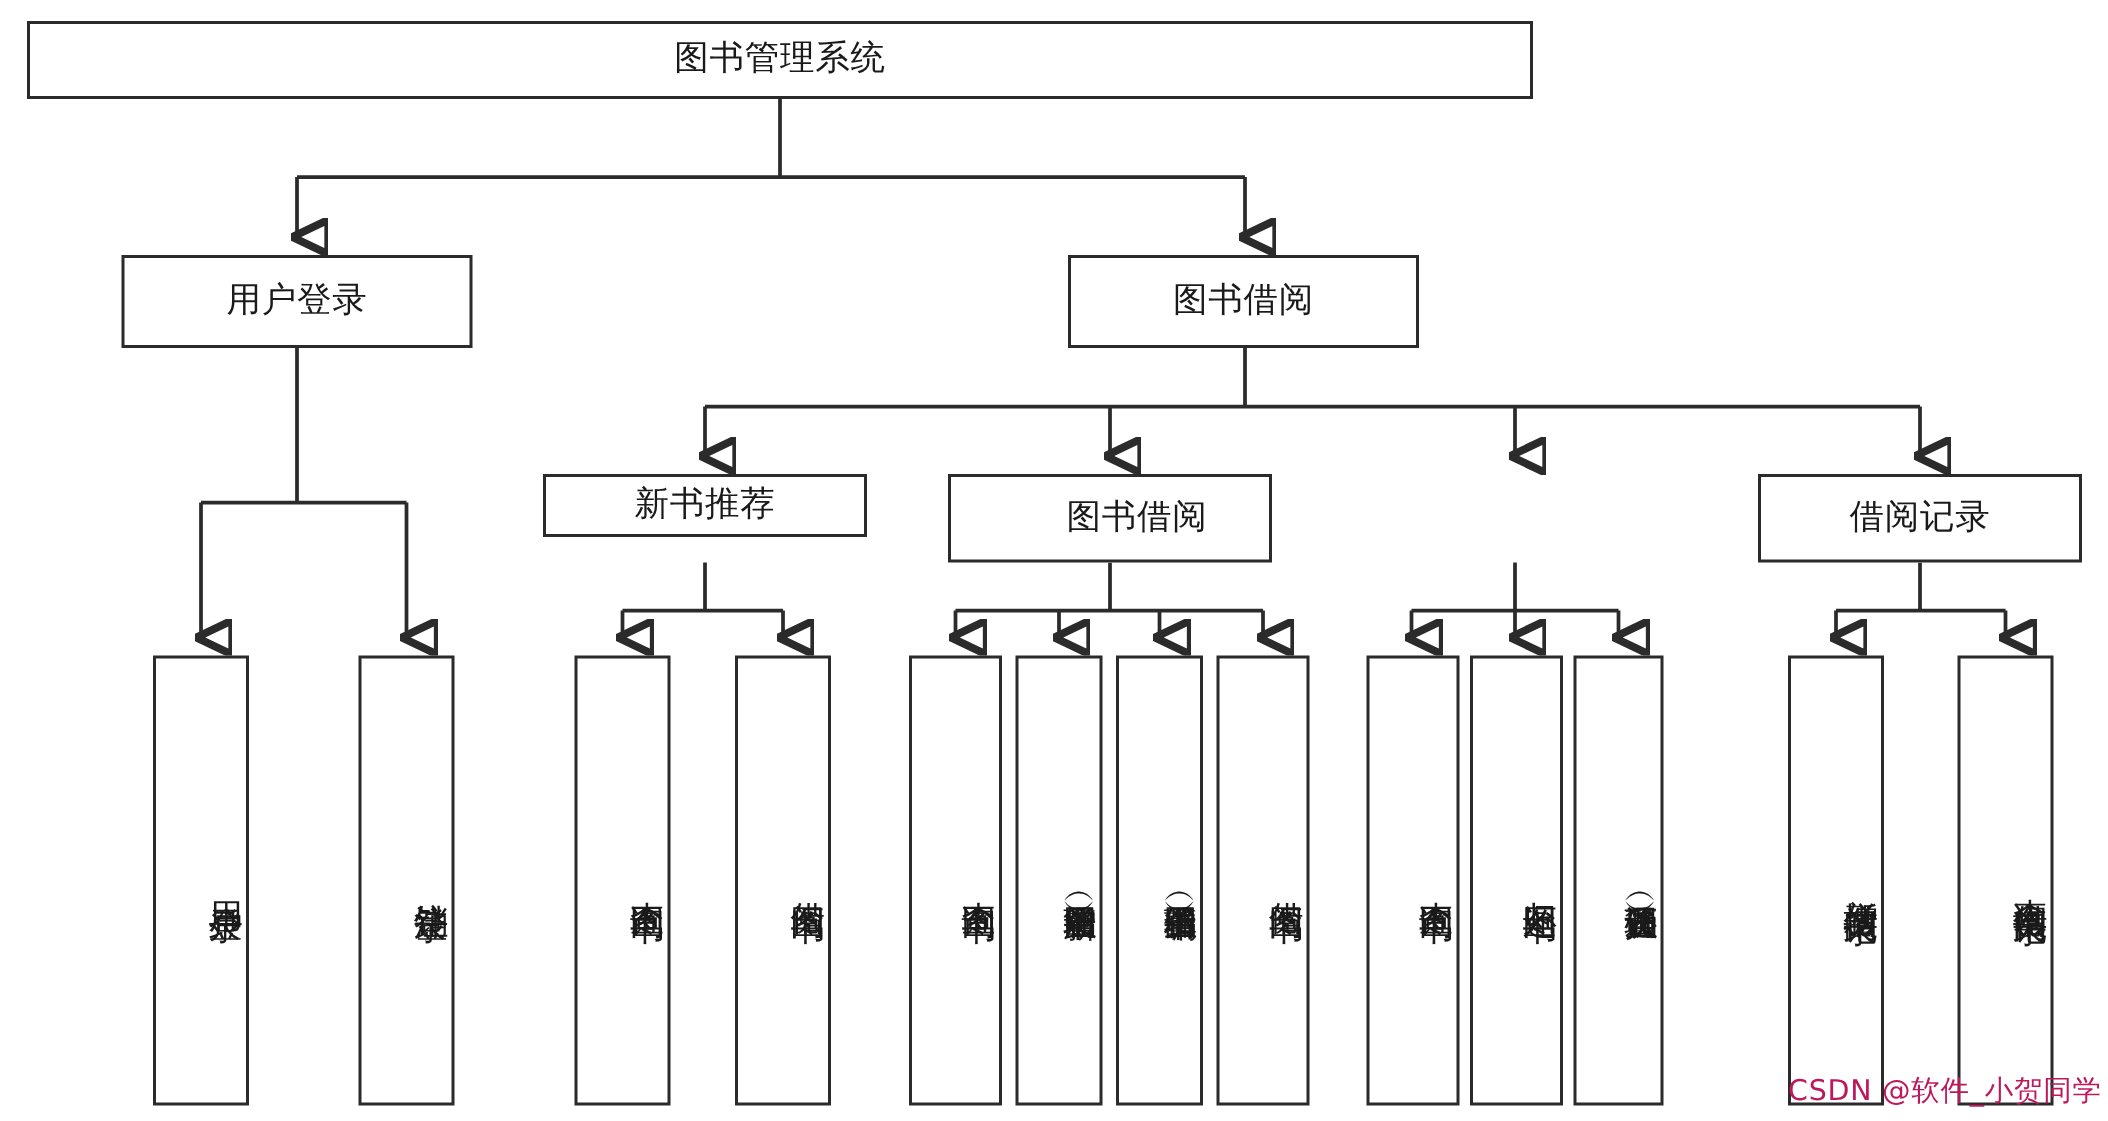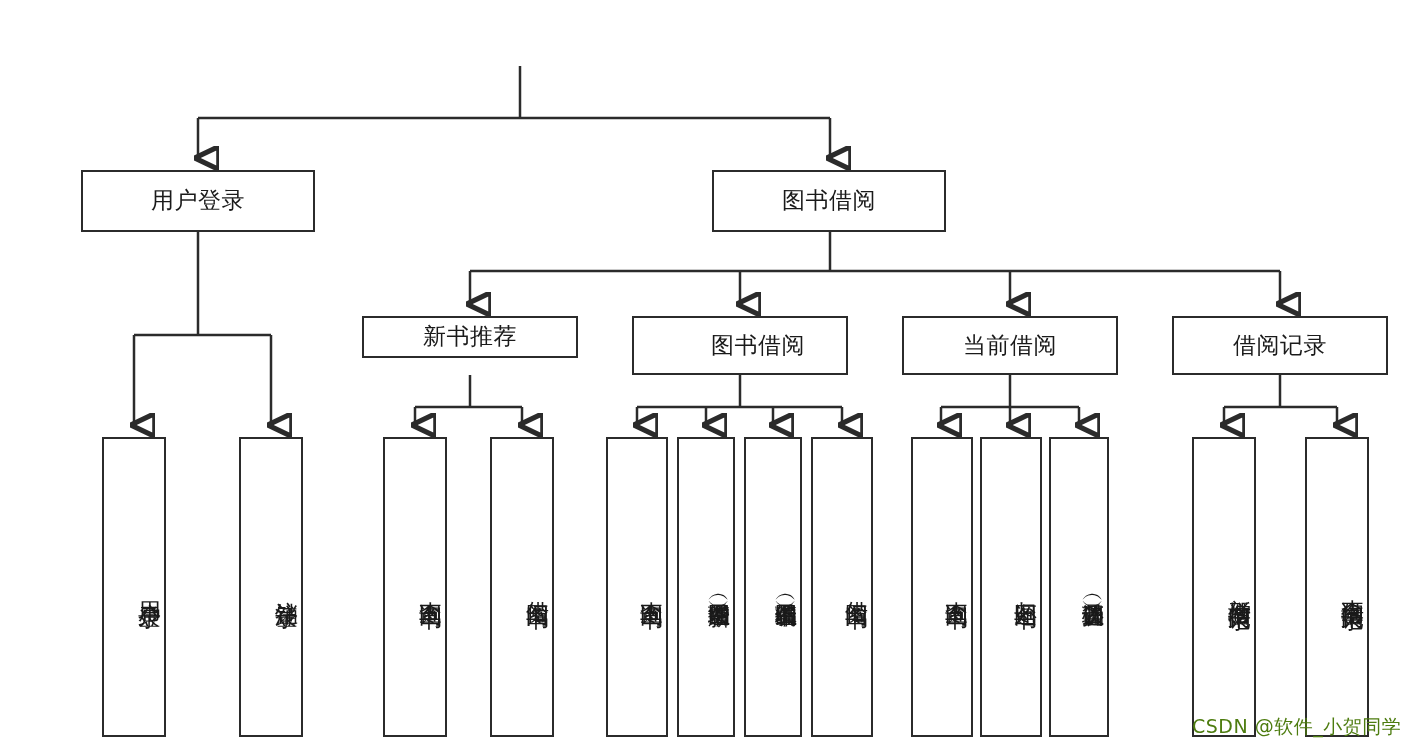--- a/index.html
+++ b/index.html
@@ -44,21 +44,21 @@
     align-items: flex-start;
     justify-content: center;
   }
   .node-v.tall-text {
     font-size: 22px;
     letter-spacing: 0px;
   }
   .watermark {
     position: absolute;
     font-size: 19px;
-    color: #4d7c0f;
+    color: #be185d;
     white-space: nowrap;
     letter-spacing: 0.5px;
   }
   svg.links {
     position: absolute;
     left: 0;
     top: 0;
     width: 1405px;
     height: 747px;
     pointer-events: none;
@@ -115,40 +115,40 @@
     <line x1="941" y1="407" x2="941" y2="425" marker-end="url(#arrow)"></line>
     <line x1="1010" y1="407" x2="1010" y2="425" marker-end="url(#arrow)"></line>
     <line x1="1079" y1="407" x2="1079" y2="425" marker-end="url(#arrow)"></line>
 
     <line x1="1280" y1="375" x2="1280" y2="407"></line>
     <line x1="1224" y1="407" x2="1337" y2="407"></line>
     <line x1="1224" y1="407" x2="1224" y2="425" marker-end="url(#arrow)"></line>
     <line x1="1337" y1="407" x2="1337" y2="425" marker-end="url(#arrow)"></line>
   </svg>
 
+  <div class="node node-h" style="left:18px; top:14px; width:1004px; height:52px;">
+    <span>图书管理系统</span>
+  </div>
 
   <div class="node node-h" style="left:81px; top:170px; width:234px; height:62px;">
     <span>用户登录</span>
   </div>
 
   <div class="node node-h" style="left:712px; top:170px; width:234px; height:62px;">
     <span>图书借阅</span>
   </div>
 
   <div class="node node-h" style="left:362px; top:316px; width:216px; height:42px;">
     <span>新书推荐</span>
   </div>
 
   <div class="node node-h" style="left:632px; top:316px; width:216px; height:59px;padding-left:36px;">
     <span>图书借阅</span>
   </div>
 
-  <div class="node node-h" style="left:902px; top:316px; width:216px; height:59px;">
-    <span>当前借阅</span>
-  </div>
 
   <div class="node node-h" style="left:1172px; top:316px; width:216px; height:59px;">
     <span>借阅记录</span>
   </div>
 
   <div class="node node-v" style="left:102px; top:437px; width:64px; height:300px;">
     <span>用户登录</span>
   </div>
 
   <div class="node node-v" style="left:239px; top:437px; width:64px; height:300px;">

